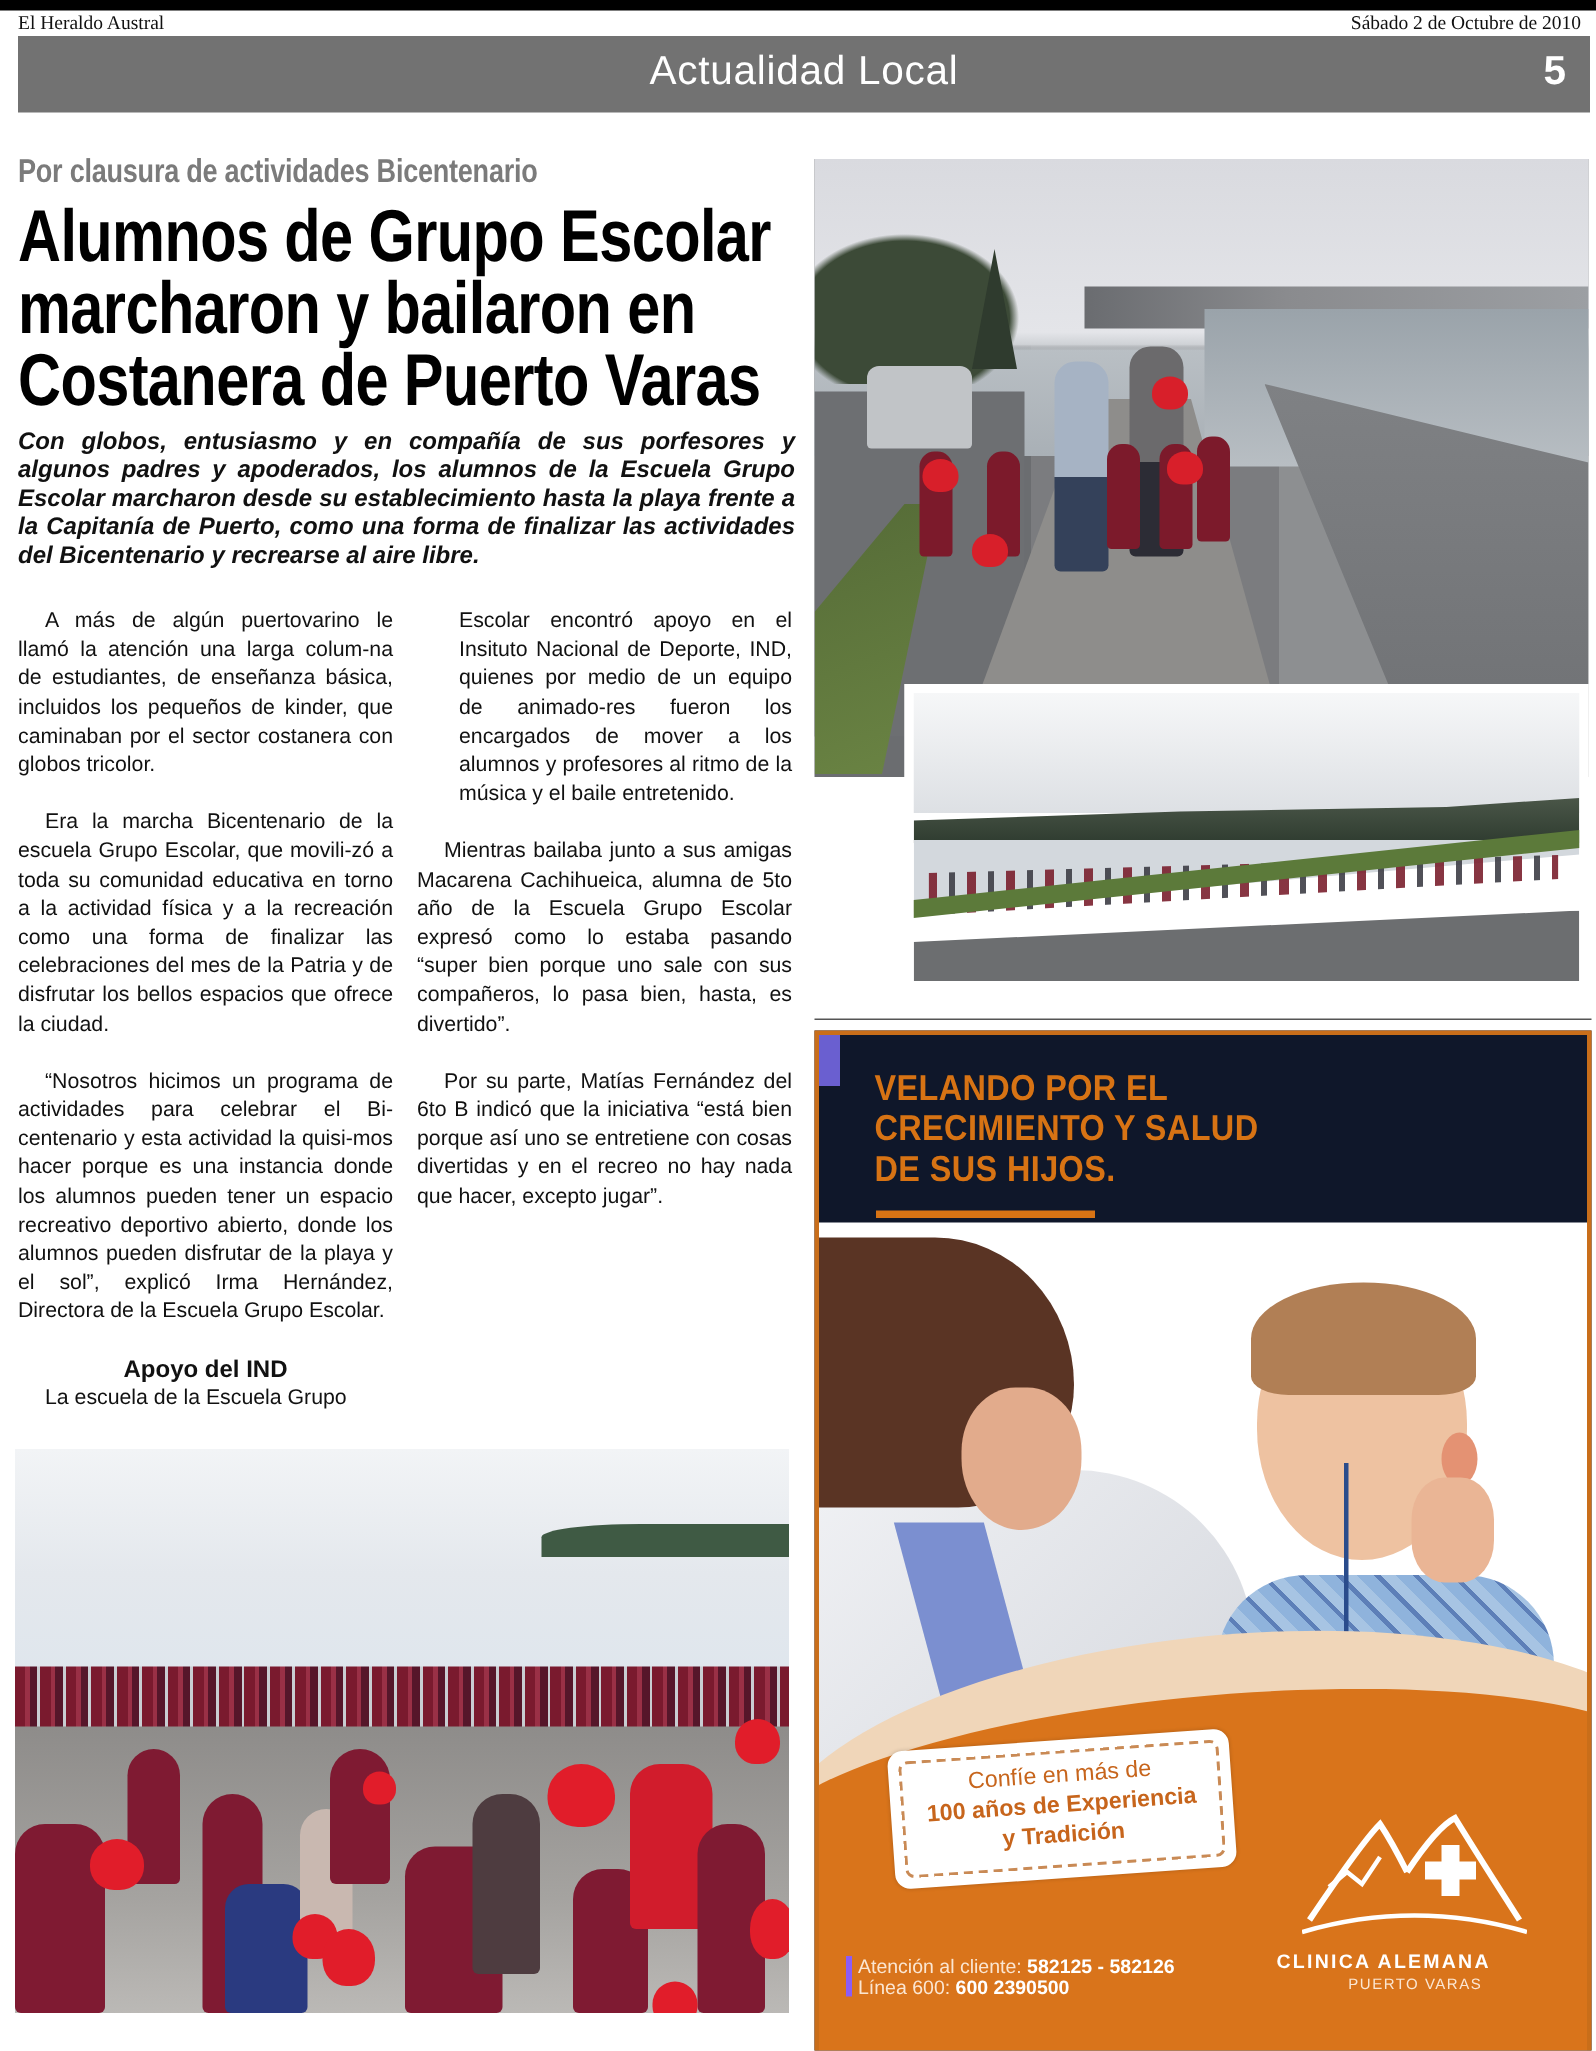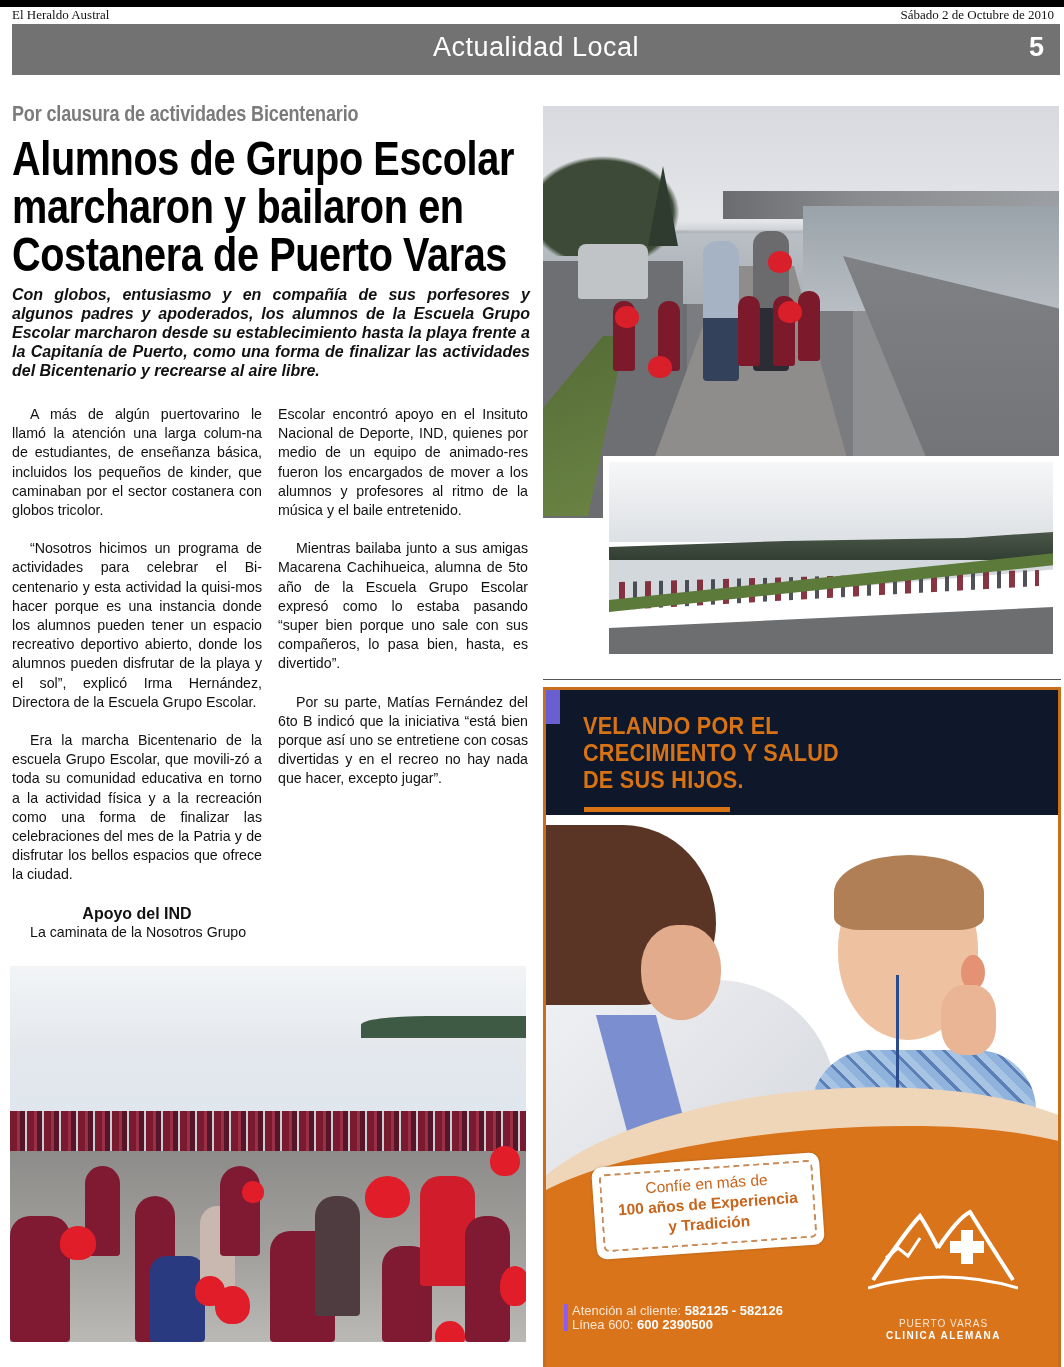--- a/index.html
+++ b/index.html
@@ -18,21 +18,21 @@
     .headline { position: absolute; left: 12px; top: 134px; width: 640px; font-family: "Liberation Sans", sans-serif; font-weight: bold; font-size: 49px; line-height: 48px; color: #000; transform: scaleX(0.81); transform-origin: left top; letter-spacing: -0.5px; }
     .headline div { white-space: nowrap; }
 
     .lead { position: absolute; left: 12px; top: 285px; width: 518px; font-weight: bold; font-style: italic; font-size: 16px; line-height: 19px; color: #111; text-align: justify; }
 
     .col { position: absolute; top: 405px; width: 250px; font-size: 14.2px; line-height: 19.2px; color: #111; text-align: justify; hyphens: manual; }
     .col.c1 { left: 12px; }
     .col.c2 { left: 278px; }
     .col p { text-indent: 18px; margin-bottom: 19px; }
     .col p.nogap { margin-bottom: 0; }
-    .col p.noindent { text-indent: 0; }
+    .col p.noindent { text-indent: 0; margin-left: 28px; }
     .subhead { text-align: center; font-weight: bold; font-size: 16px; line-height: 19px; }
 
     .photo { position: absolute; overflow: hidden; }
     .photo-walk { left: 543px; top: 106px; width: 516px; height: 412px;
       background:
         linear-gradient(180deg, #d9dadf 0%, #e4e5e9 28%, #cfd2d6 30%, transparent 31%),
         linear-gradient(180deg, transparent 30%, #b9bfc4 31%, #a9b0b6 48%, transparent 48%) ,
         linear-gradient(90deg, #6b6d70 0 28%, #7b7c7f 28% 60%, #8d8f91 60% 100%);
     }
     .pw-trees { position: absolute; left: 0; top: 40px; width: 150px; height: 110px; background: radial-gradient(ellipse at 40% 60%, #3c4a37 0 55%, transparent 60%); }
@@ -90,21 +90,21 @@
     .ad-badge { position: absolute; left: 48px; top: 470px; width: 228px; height: 92px; background: #fff; border-radius: 10px; transform: rotate(-4deg); box-shadow: 0 0 3px rgba(0,0,0,0.2); }
     .ad-badge-inner { position: absolute; left: 7px; top: 7px; right: 7px; bottom: 7px; border: 2px dashed #c98a55; border-radius: 6px; text-align: center; padding-top: 5px; color: #c7651c; font-size: 15.5px; line-height: 20px; }
     .ad-badge-inner .b { font-weight: bold; }
     .ad-badge-inner .line2 { font-weight: bold; }
 
     .ad-url { position: absolute; left: 15px; top: 578px; color: #fff; font-weight: bold; font-size: 24px; letter-spacing: 0.2px; }
     .ad-contact { position: absolute; left: 18px; top: 614px; color: #fbe6d2; font-size: 13px; line-height: 13.5px; border-left: 4px solid #8b5cf6; padding-left: 4px; }
     .ad-contact .v { font-weight: bold; color: #fff; }
 
     .ad-logo { position: absolute; left: 322px; top: 518px; width: 150px; height: 82px; }
-    .ad-brand { position: absolute; left: 305px; top: 640px; width: 185px; text-align: center; color: #fff; font-weight: bold; font-size: 10px; letter-spacing: 1.5px; }
+    .ad-brand { position: absolute; left: 305px; top: 610px; width: 185px; color: #fff; font-weight: bold; font-size: 13px; letter-spacing: 1.5px; }
     .ad-brand-sub { position: absolute; left: 305px; top: 628px; width: 185px; text-align: center; color: #fbe6d2; font-size: 10px; letter-spacing: 1px; }
   </style>
 </head>
 <body>
 
 <div class="topbar"></div>
 <div class="masthead-left">El Heraldo Austral</div>
 <div class="masthead-right">Sábado 2 de Octubre de 2010</div>
 
 <div class="section-bar">
@@ -116,24 +116,24 @@
 <h1 class="headline">
   <div>Alumnos de Grupo Escolar</div>
   <div>marcharon y bailaron en</div>
   <div>Costanera de Puerto Varas</div>
 </h1>
 
 <p class="lead">Con globos, entusiasmo y en compañía de sus porfesores y algunos padres y apoderados, los alumnos de la Escuela Grupo Escolar marcharon desde su establecimiento hasta la playa frente a la Capitanía de Puerto, como una forma de finalizar las actividades del Bicentenario y recrearse al aire libre.</p>
 
 <div class="col c1">
   <p>A más de algún puertovarino le llamó la atención una larga colum-na de estudiantes, de enseñanza básica, incluidos los pequeños de kinder, que caminaban por el sector costanera con globos tricolor.</p>
+  <p>Era la marcha Bicentenario de la escuela Grupo Escolar, que movili-zó a toda su comunidad educativa en torno a la actividad física y a la recreación como una forma de finalizar las celebraciones del mes de la Patria y de disfrutar los bellos espacios que ofrece la ciudad.</p>
   <p>“Nosotros hicimos un programa de actividades para celebrar el Bi-centenario y esta actividad la quisi-mos hacer porque es una instancia donde los alumnos pueden tener un espacio recreativo deportivo abierto, donde los alumnos pueden disfrutar de la playa y el sol”, explicó Irma Hernández, Directora de la Escuela Grupo Escolar.</p>
-  <p>Era la marcha Bicentenario de la escuela Grupo Escolar, que movili-zó a toda su comunidad educativa en torno a la actividad física y a la recreación como una forma de finalizar las celebraciones del mes de la Patria y de disfrutar los bellos espacios que ofrece la ciudad.</p>
   <div class="subhead">Apoyo del IND</div>
-  <p class="nogap">La caminata de la Nosotros Grupo</p>
+  <p class="nogap">La escuela de la Escuela Grupo</p>
 </div>
 
 <div class="col c2">
   <p class="noindent">Escolar encontró apoyo en el Insituto Nacional de Deporte, IND, quienes por medio de un equipo de animado-res fueron los encargados de mover a los alumnos y profesores al ritmo de la música y el baile entretenido.</p>
   <p>Mientras bailaba junto a sus amigas Macarena Cachihueica, alumna de 5to año de la Escuela Grupo Escolar expresó como lo estaba pasando “super bien porque uno sale con sus compañeros, lo pasa bien, hasta, es divertido”.</p>
   <p class="nogap">Por su parte, Matías Fernández del 6to B indicó que la iniciativa “está bien porque así uno se entretiene con cosas divertidas y en el recreo no hay nada que hacer, excepto jugar”.</p>
 </div>
 
 <div class="photo photo-walk">
   <div class="pw-trees"></div>

